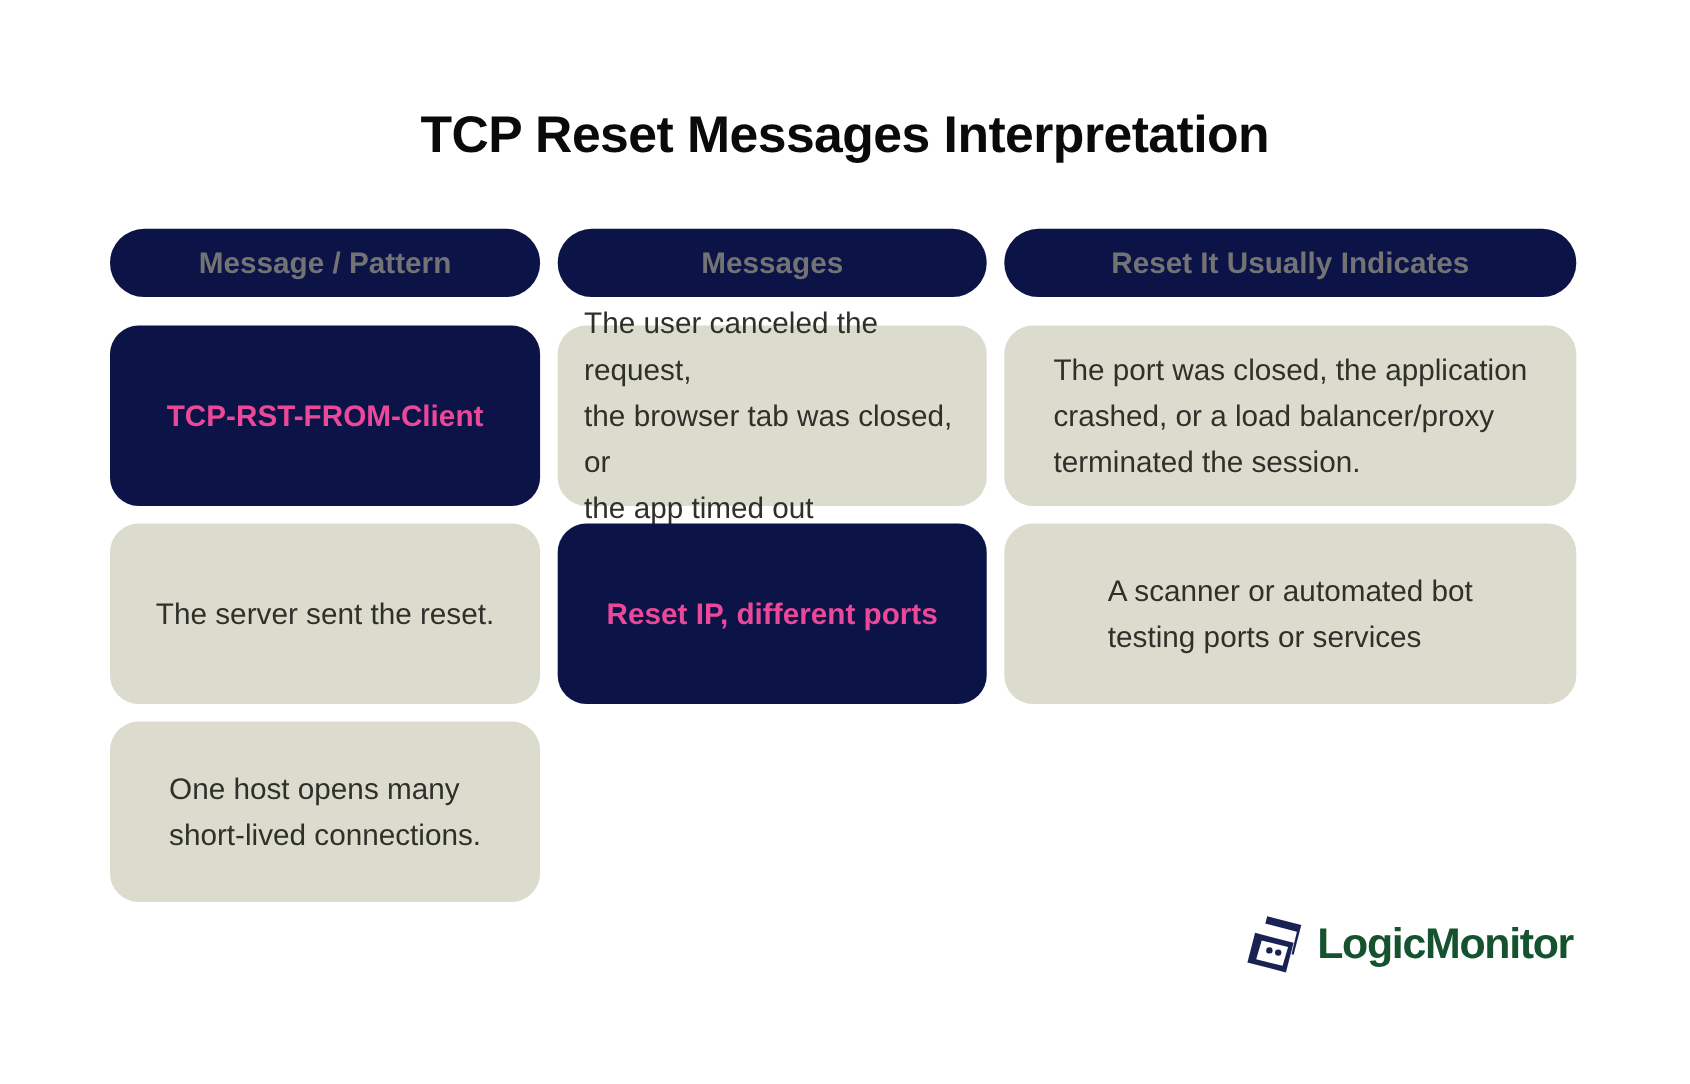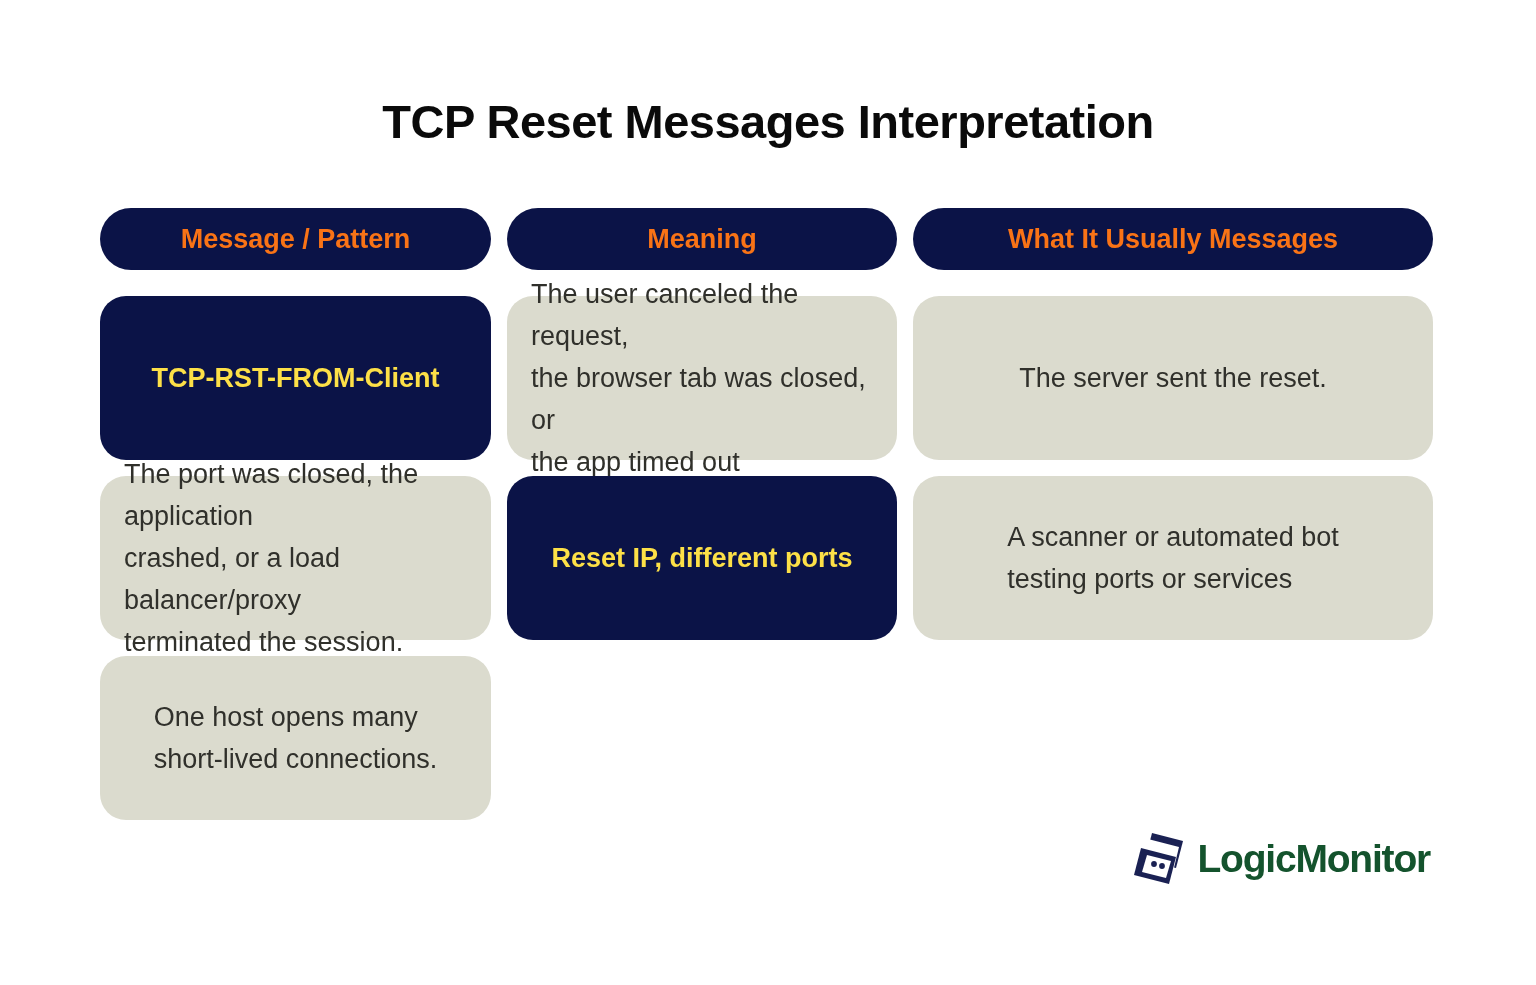--- a/index.html
+++ b/index.html
@@ -24,35 +24,35 @@
     display:grid;
     grid-template-columns:391px 390px 520px;
     column-gap:16px;
     margin-bottom:26px;
   }
   .pill {
     height:62px;
     background:#0B1347;
     border-radius:31px;
     display:flex; align-items:center; justify-content:center;
-    color:#f97316; font-size:27px; font-weight:bold;
+    color:#737373; font-size:27px; font-weight:bold;
   }
 
   .body-rows {
     display:grid;
     grid-template-columns:391px 390px 520px;
     grid-auto-rows:164px;
     column-gap:16px;
     row-gap:16px;
   }
   .cell-dark {
     background:#0B1347;
     border-radius:26px;
     display:flex; align-items:center; justify-content:center;
-    color:#fde047; font-size:27px; font-weight:bold;
+    color:#ec4899; font-size:27px; font-weight:bold;
     text-align:center; padding:0 16px;
   }
   .cell-light {
     background:#DBDBCE;
     border-radius:26px;
     display:flex; align-items:center; justify-content:center;
     padding:0 24px;
   }
   .cell-light .txt {
     font-size:27px; line-height:42px; color:#30302B;
@@ -73,40 +73,40 @@
 <body>
 
 <div class="canvas">
 
   <div class="title">TCP Reset Messages Interpretation</div>
 
   <div class="table-wrap">
 
     <div class="header-row">
       <div class="pill">Message / Pattern</div>
-      <div class="pill">Meaning</div>
-      <div class="pill">What It Usually Messages</div>
+      <div class="pill">Messages</div>
+      <div class="pill">Reset It Usually Indicates</div>
     </div>
 
     <div class="body-rows">
 
       <div class="cell-dark">TCP-RST-FROM-Client</div>
       <div class="cell-light">
         <div class="txt">The user canceled the request,
 the browser tab was closed, or
 the app timed out</div>
       </div>
 
       <div class="cell-light">
-        <div class="txt">The server sent the reset.</div>
-      </div>
-      <div class="cell-light">
         <div class="txt">The port was closed, the application
 crashed, or a load balancer/proxy
 terminated the session.</div>
+      </div>
+      <div class="cell-light">
+        <div class="txt">The server sent the reset.</div>
       </div>
 
       <div class="cell-dark">Reset IP, different ports</div>
       <div class="cell-light">
         <div class="txt">A scanner or automated bot
 testing ports or services</div>
       </div>
       <div class="cell-light">
         <div class="txt">One host opens many
 short-lived connections.</div>

